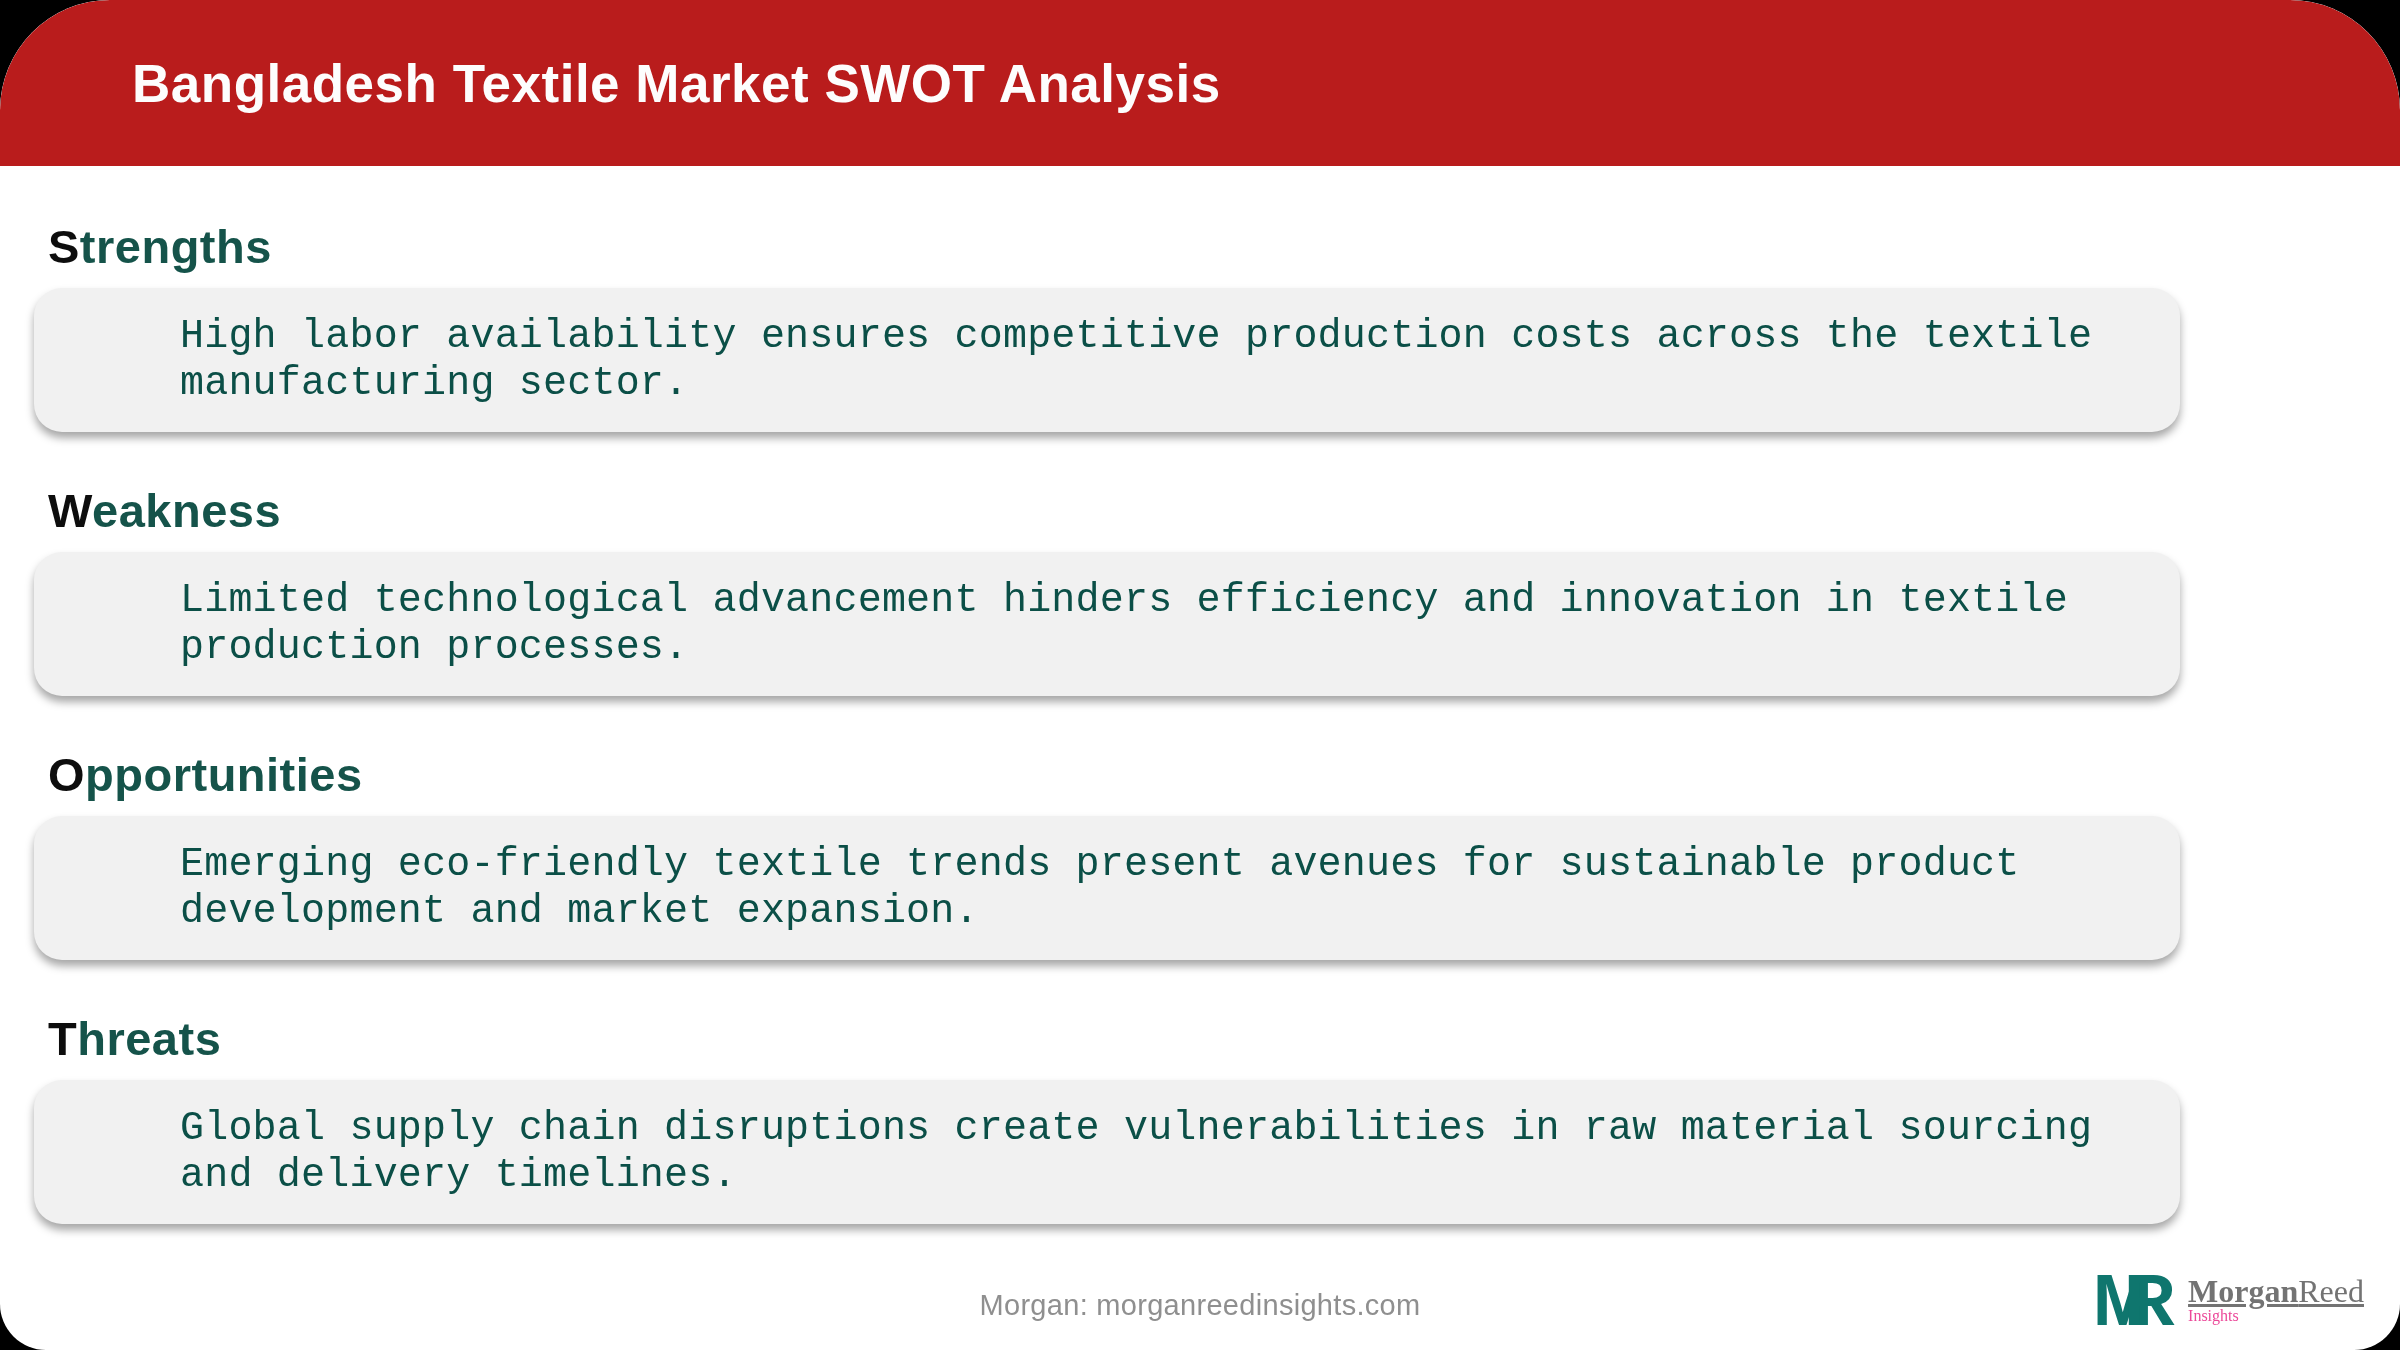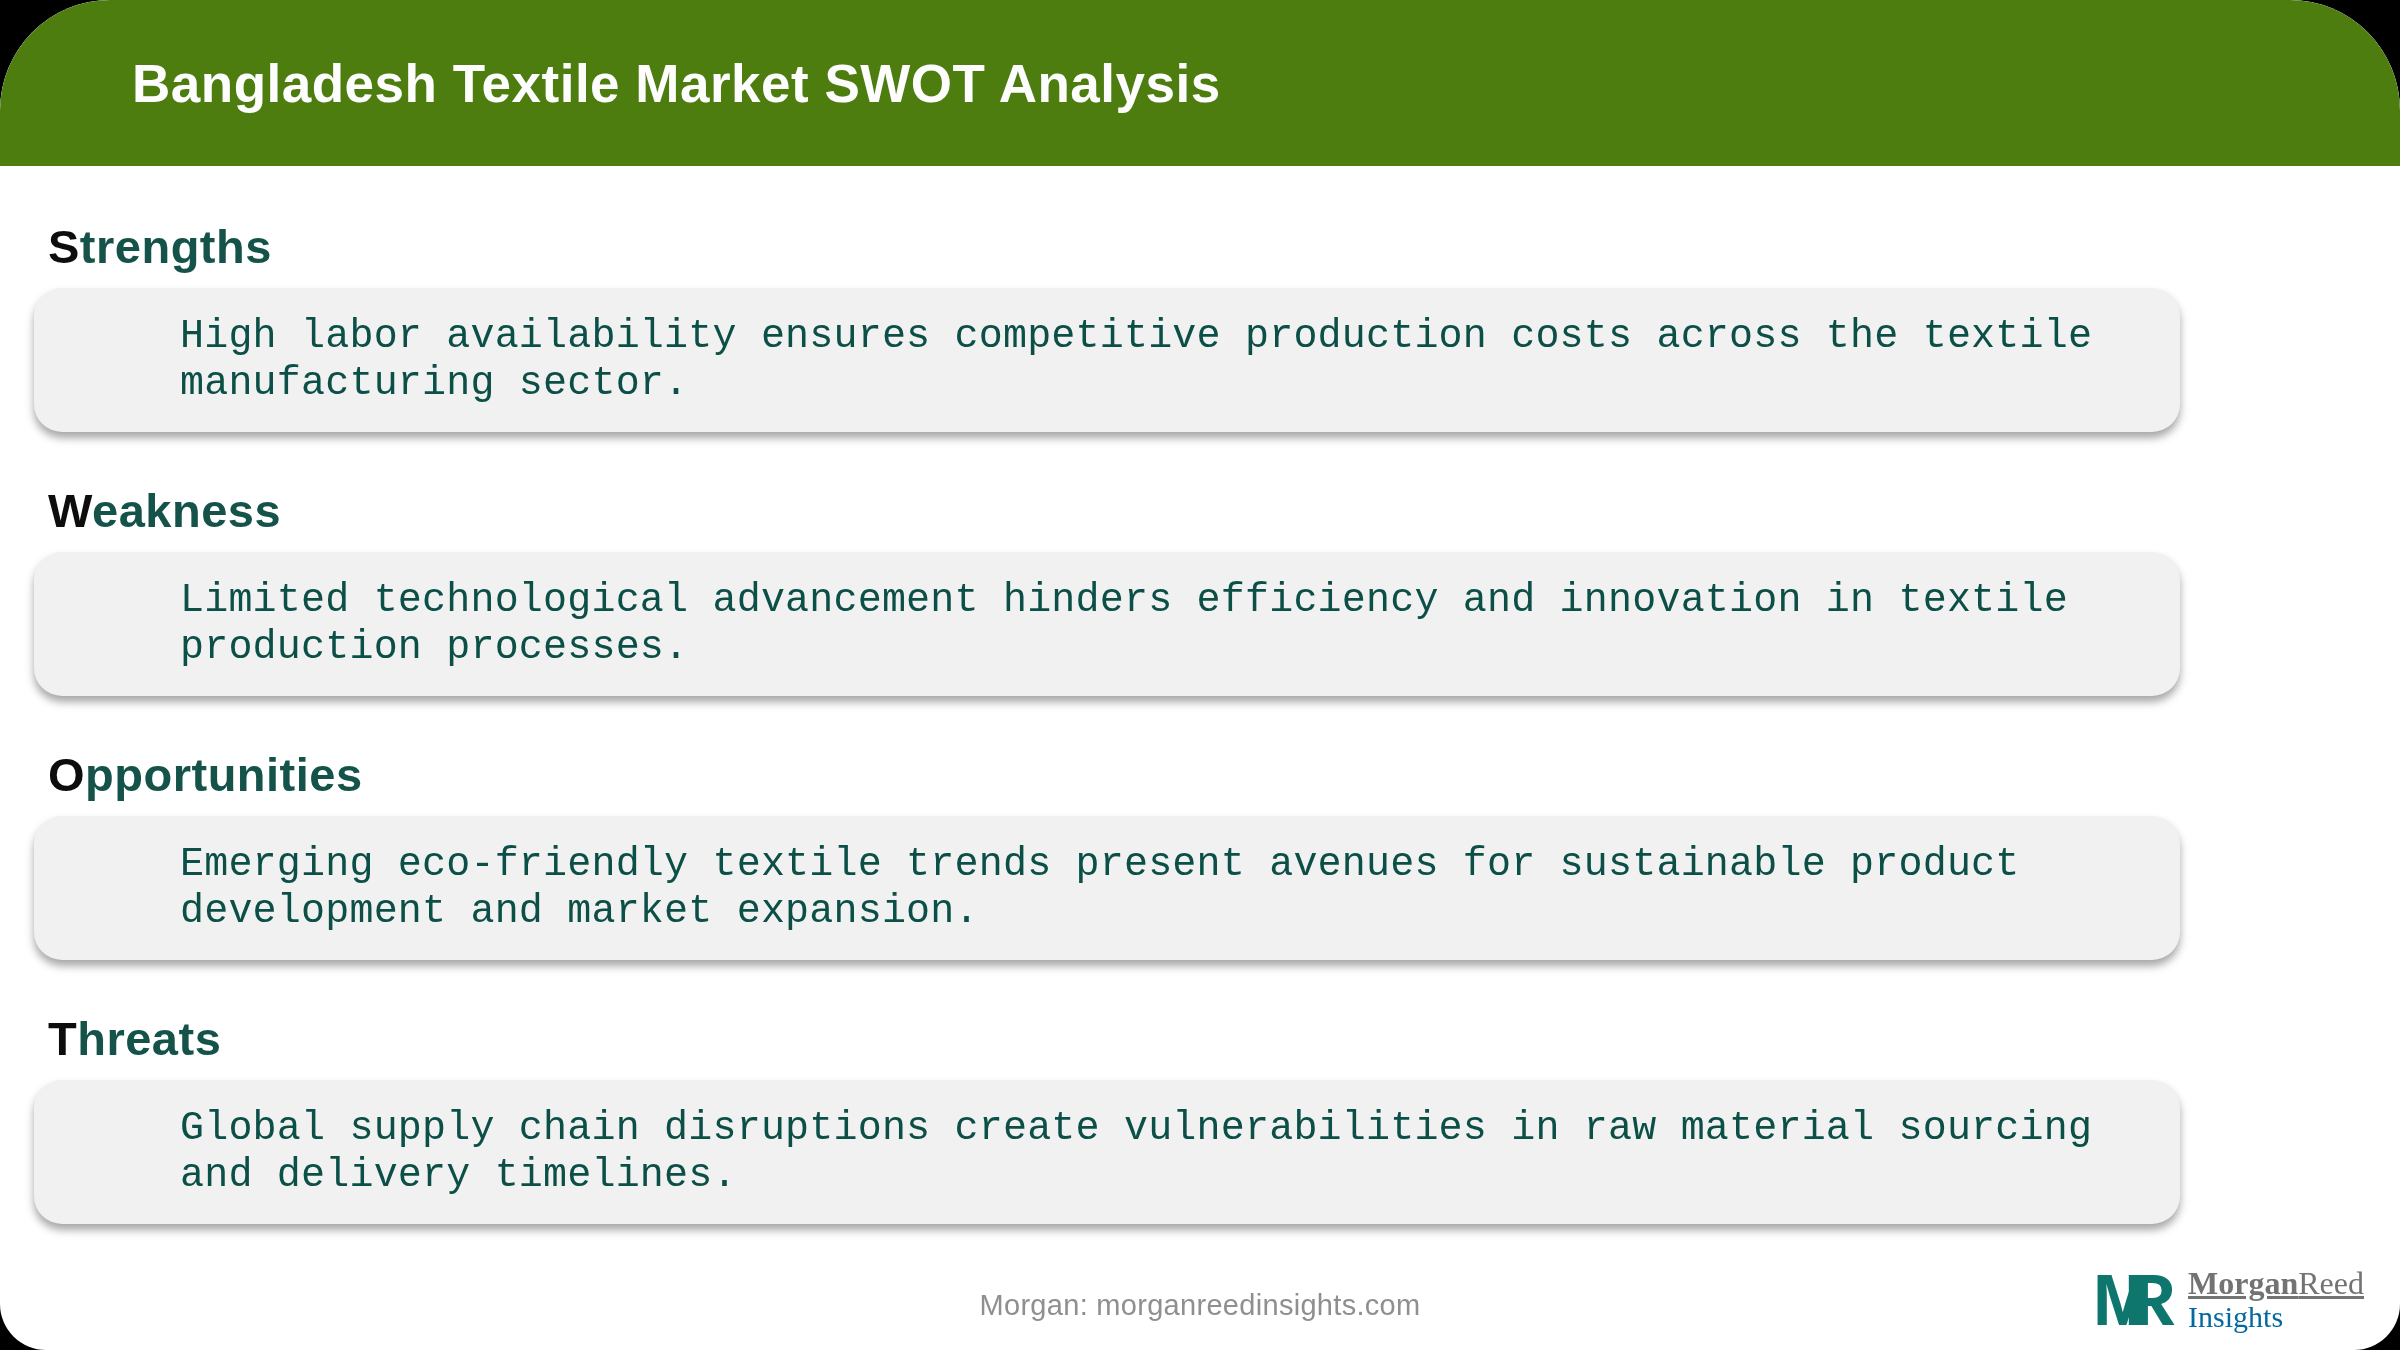--- a/index.html
+++ b/index.html
@@ -13,21 +13,21 @@
   .page {
     position: relative;
     width: 2400px;
     height: 1350px;
     background: #ffffff;
     border-radius: 110px 110px 46px 46px;
     overflow: hidden;
   }
   .header {
     height: 166px;
-    background: #4d7c0f;
+    background: #b91c1c;
     border-radius: 110px 110px 0 0;
     display: flex;
     align-items: center;
     padding-left: 132px;
     box-sizing: border-box;
   }
   .header h1 {
     margin: 0;
     color: #FDFDFD;
     font-size: 53px;
@@ -95,22 +95,22 @@
   .logo-text { line-height: 1.05; }
   .logo-name {
     font-family: "Liberation Serif", serif;
     font-size: 32px;
     color: #737373;
     text-decoration: underline;
   }
   .logo-name .bold { font-weight: bold; }
   .logo-sub {
     font-family: "Liberation Serif", serif;
-    font-size: 30px;
-    color: #0369a1;
+    font-size: 16px;
+    color: #ec4899;
   }
 </style>
 </head>
 <body>
 
 <div class="page">
 
   <header class="header">
     <h1>Bangladesh Textile Market SWOT Analysis</h1>
   </header>

